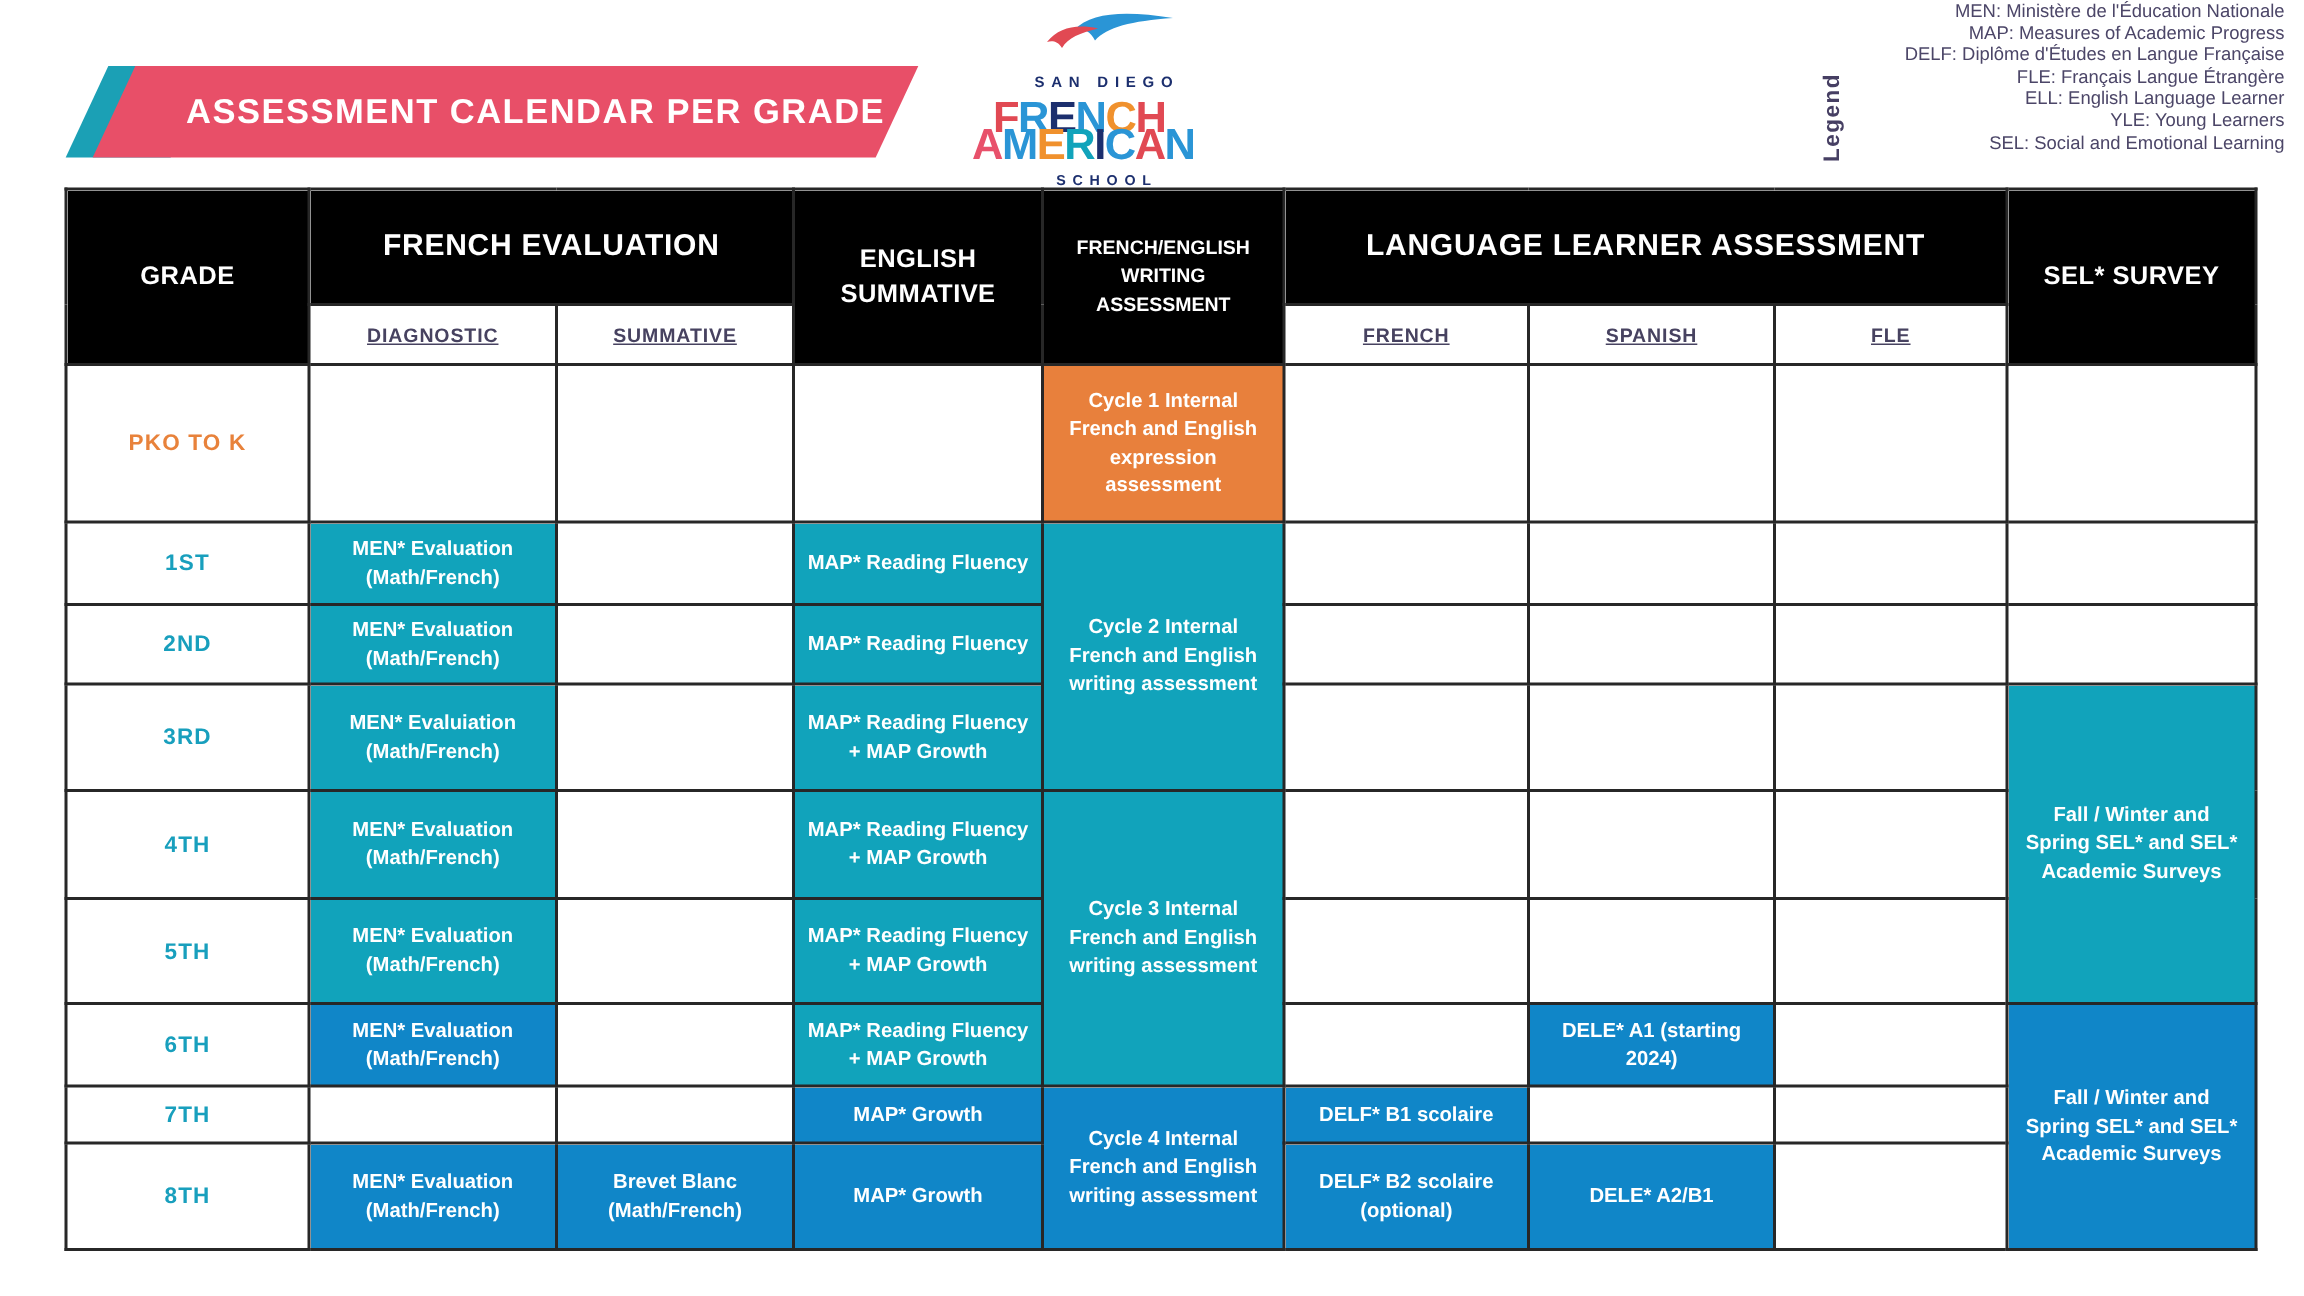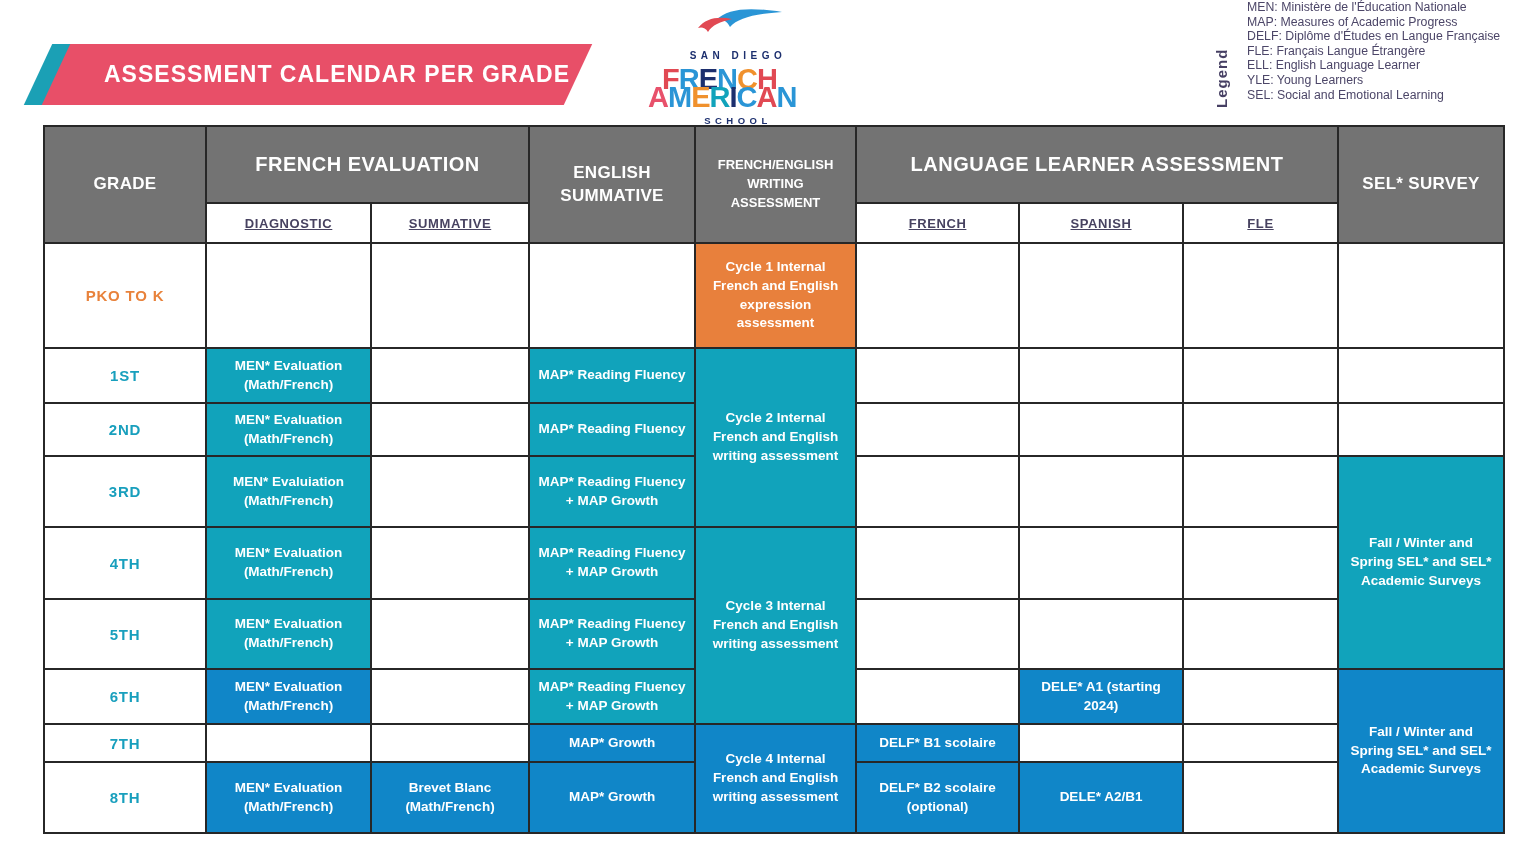--- a/index.html
+++ b/index.html
@@ -3,50 +3,50 @@
 <meta charset="utf-8">
 <style>
   html,body{margin:0;padding:0;}
   body{
     width:1536px;height:864px;background:#ffffff;position:relative;
     font-family:"Liberation Sans", sans-serif;overflow:hidden;
     -webkit-font-smoothing:antialiased;
   }
 
   
-  .banner{position:absolute;left:56px;top:44px;width:522px;height:61px;}
+  .banner{position:absolute;left:76px;top:44px;width:522px;height:61px;}
   .banner-accent{position:absolute;top:0;left:-18px;width:70px;height:100%;
     background:#1ba0b5;transform:skewX(-25deg);}
   .banner-bg{position:absolute;inset:0;background:#e84f68;transform:skewX(-25deg);}
   .banner-title{position:absolute;inset:0;display:flex;align-items:center;
     padding-left:48px;color:#ffffff;font-weight:bold;font-size:23px;letter-spacing:1px;}
 
   
   .logo{position:absolute;left:648px;top:6px;width:180px;text-align:center;}
   .logo-birds{display:block;margin:0 auto;}
   .logo-city{font-size:10px;font-weight:bold;letter-spacing:4.5px;color:#1c2f6e;margin-top:14px;}
   .logo-word{font-weight:bold;font-size:29px;line-height:24px;letter-spacing:-1px;white-space:nowrap;}
   .logo-word1{margin-top:6px;padding-left:14px;text-align:left;}
   .logo-word2{margin-top:-6px;text-align:left;padding-left:0px;}
   .logo-school{font-size:9.5px;font-weight:bold;letter-spacing:4.5px;color:#1c2f6e;margin-top:6px;}
 
   
   .legend{position:absolute;left:1213px;top:0px;width:320px;}
   .legend-label{position:absolute;left:0px;top:28px;height:80px;
     writing-mode:vertical-rl;transform:rotate(180deg);
     font-weight:bold;font-size:15px;letter-spacing:1px;color:#463f63;}
-  .legend-entries{margin-left:34px;color:#4c4668;font-size:12.3px;line-height:14.6px;width:286px;}
+  .legend-entries{margin-left:24px;color:#4c4668;font-size:12.3px;line-height:14.6px;width:286px;text-align:right;}
   .legend-entry{white-space:normal;}
 
   
   table.cal{position:absolute;left:43px;top:125px;width:1460px;
     border-collapse:collapse;table-layout:fixed;}
   table.cal td{border:2.5px solid #272727;text-align:center;vertical-align:middle;
     padding:2px 8px;overflow:hidden;}
-  .hdr{background:#737373;color:#ffffff;font-weight:bold;}
+  .hdr{background:#000000;color:#ffffff;font-weight:bold;}
   .hdr-lg{font-size:20px;letter-spacing:0.5px;}
   .hdr-md{font-size:17px;letter-spacing:0.3px;line-height:1.35;}
   .hdr-sm{font-size:13px;line-height:1.45;}
   .sub{background:#ffffff;color:#474260;font-weight:bold;font-size:13px;letter-spacing:0.6px;text-decoration:underline;}
   .gradecell{background:#ffffff;color:#189fbd;font-weight:bold;font-size:15px;letter-spacing:0.8px;}
   .gradecell.pko{color:#e8823b;}
   .c-teal{background:#11a3bb;}
   .c-blue{background:#1086c8;}
   .c-orange{background:#e8803c;}
   .fill{color:#ffffff;font-weight:bold;font-size:13.5px;line-height:1.4;}

